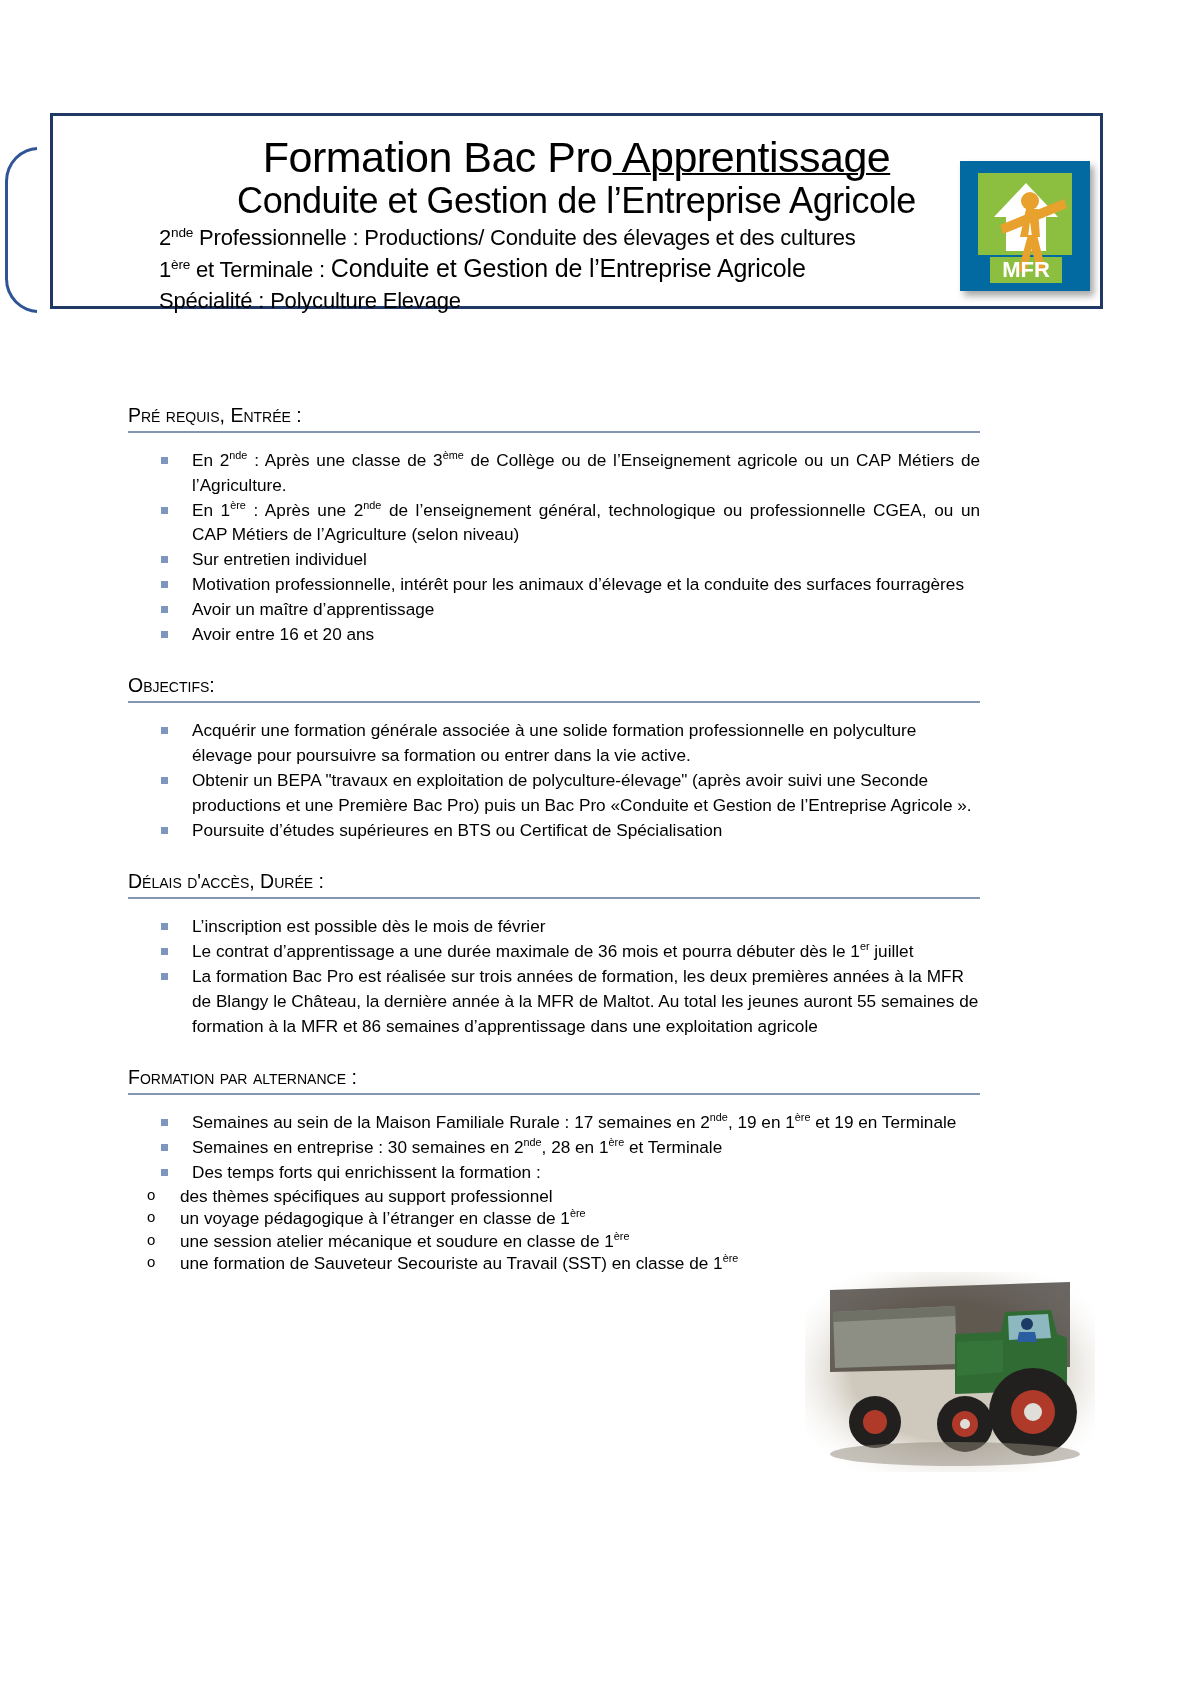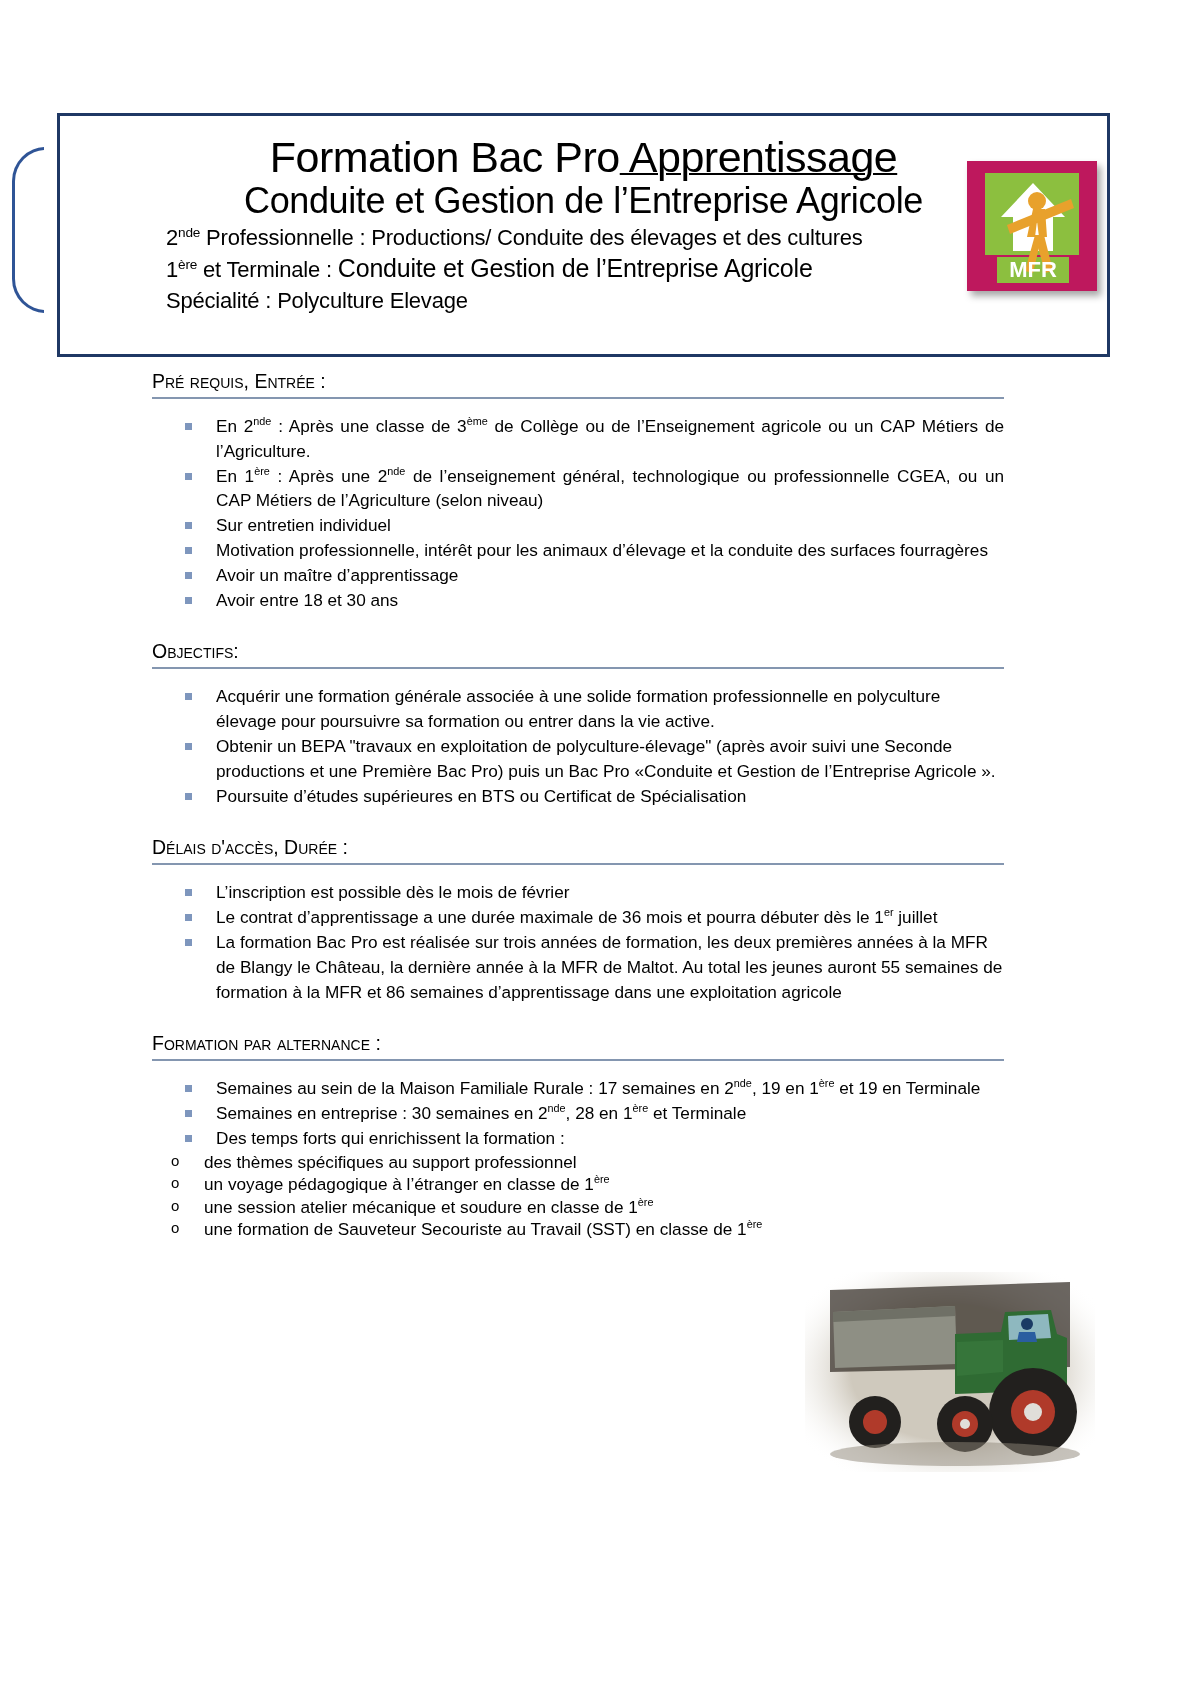--- a/index.html
+++ b/index.html
@@ -12,24 +12,24 @@
     height: 1684px;
     position: relative;
     font-family: "Liberation Sans", sans-serif;
     color: #000000;
     overflow: hidden;
   }
 
   
   .header-wrap {
     position: absolute;
-    left: 50px;
+    left: 43px;
     top: 113px;
     width: 1060px;
-    height: 244px;
+    height: 196px;
   }
   .header-box {
     position: absolute;
     left: 7px;
     top: 0;
     right: 0;
     bottom: 0;
     border: 3px solid #1f3864;
     border-left: 3px solid #1f3864;
     background: #ffffff;
@@ -84,32 +84,31 @@
   .sub-line .big { font-size: 25px; }
   .sub-line sup { font-size: 0.62em; vertical-align: super; }
 
   
   .logo-card {
     position: absolute;
     right: 10px;
     top: 45px;
     width: 130px;
     height: 130px;
-    background: #be185d;
+    background: #0369a1;
     box-shadow: 4px 5px 7px rgba(0,0,0,0.35);
   }
   .logo-card svg { display: block; }
 
   
   .content {
     position: absolute;
     left: 128px;
-    top: 370px;
+    top: 404px;
     width: 852px;
-    margin-left: 24px;
   }
   .section { margin-bottom: 2px; }
 
   .sec-head {
     font-size: 19.5px;
     font-variant: small-caps;
     letter-spacing: 0px;
     color: #000000;
     padding-bottom: 4px;
     border-bottom: 2.5px solid #8496b0;
@@ -220,21 +219,21 @@
 
   <div class="section">
     <div class="sec-head">Pré requis, Entrée :</div>
     <div class="gap-sm"></div>
     <ul class="blist">
       <li class="just">En 2<sup>nde</sup> : Après une classe de 3<sup>ème</sup> de Collège ou de l’Enseignement agricole ou un CAP Métiers de l’Agriculture.</li>
       <li class="just">En 1<sup>ère</sup> : Après une 2<sup>nde</sup> de l’enseignement général, technologique ou professionnelle CGEA, ou un CAP Métiers de l’Agriculture (selon niveau)</li>
       <li>Sur entretien individuel</li>
       <li>Motivation professionnelle, intérêt pour les animaux d’élevage et la conduite des surfaces fourragères</li>
       <li>Avoir un maître d’apprentissage</li>
-      <li>Avoir entre 18 et 30 ans</li>
+      <li>Avoir entre 16 et 20 ans</li>
     </ul>
   </div>
 
   <div class="gap-md"></div>
 
   <div class="section">
     <div class="sec-head">Objectifs:</div>
     <div class="gap-sm"></div>
     <ul class="blist">
       <li>Acquérir une formation générale associée à une solide formation professionnelle en polyculture élevage pour poursuivre sa formation ou entrer dans la vie active.</li>

